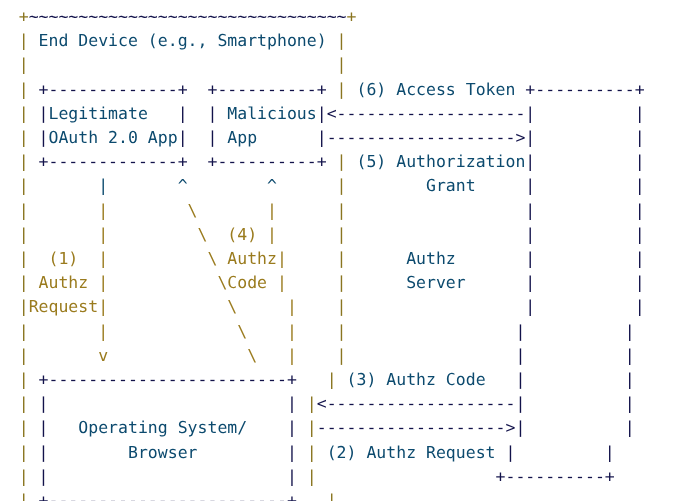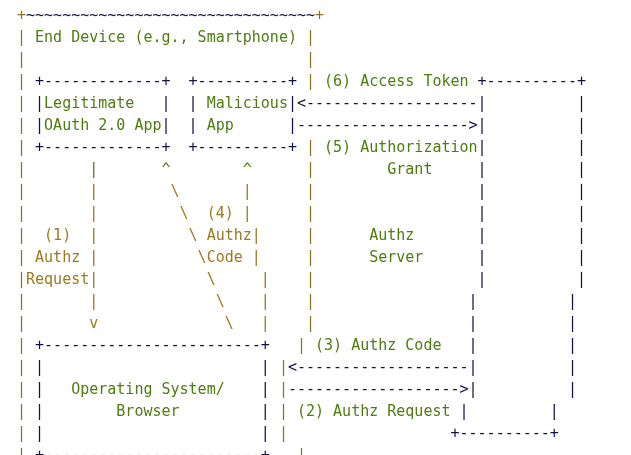--- a/index.html
+++ b/index.html
@@ -26,19 +26,19 @@
     color: #1a1a3a;
     -webkit-font-smoothing: none;
   }
   #ascii-diagram .row {
     height: 22px;
     white-space: pre;
     display: block;
   }
   .c-olive  { color: #8a7520; }
   .c-navy   { color: #12124a; }
-  .c-text   { color: #4d7c0f; }
+  .c-text   { color: #0c4a6e; }
   .c-amber  { color: #9a7b1e; }
 </style>
 </head>
 <body>
 
 <div id="ascii-diagram"><span class="row"><span class="c-olive">+</span><span class="c-navy">~~~~~~~~~~~~~~~~~~~~~~~~~~~~~~~~</span><span class="c-olive">+</span></span><span class="row"><span class="c-olive">|</span><span class="c-text"> End Device (e.g., Smartphone) </span><span class="c-olive">|</span></span><span class="row"><span class="c-olive">|</span><span class="c-text">                               </span><span class="c-olive">|</span></span><span class="row"><span class="c-olive">|</span><span class="c-navy"> +-------------+  +----------+ </span><span class="c-olive">|</span><span class="c-text"> (6) Access Token </span><span class="c-navy">+----------+</span></span><span class="row"><span class="c-olive">|</span><span class="c-navy"> |</span><span class="c-text">Legitimate   </span><span class="c-navy">|  |</span><span class="c-text"> Malicious</span><span class="c-navy">|</span><span class="c-navy">&lt;-------------------</span><span class="c-navy">|</span><span class="c-text">          </span><span class="c-navy">|</span></span><span class="row"><span class="c-olive">|</span><span class="c-navy"> |</span><span class="c-text">OAuth 2.0 App</span><span class="c-navy">|  |</span><span class="c-text"> App      </span><span class="c-navy">|</span><span class="c-navy">-------------------&gt;</span><span class="c-navy">|</span><span class="c-text">          </span><span class="c-navy">|</span></span><span class="row"><span class="c-olive">|</span><span class="c-navy"> +-------------+  +----------+ </span><span class="c-olive">|</span><span class="c-text"> (5) Authorization</span><span class="c-navy">|</span><span class="c-text">          </span><span class="c-navy">|</span></span><span class="row"><span class="c-olive">|</span><span class="c-text">       |       ^        ^    </span><span class="c-olive">  |</span><span class="c-text">        Grant     </span><span class="c-navy">|</span><span class="c-text">          </span><span class="c-navy">|</span></span><span class="row"><span class="c-olive">|</span><span class="c-amber">       |        \       |    </span><span class="c-olive">  |</span><span class="c-text">                  </span><span class="c-navy">|</span><span class="c-text">          </span><span class="c-navy">|</span></span><span class="row"><span class="c-olive">|</span><span class="c-amber">       |         \  (4) |    </span><span class="c-olive">  |</span><span class="c-text">                  </span><span class="c-navy">|</span><span class="c-text">          </span><span class="c-navy">|</span></span><span class="row"><span class="c-olive">|</span><span class="c-amber">  (1)  |          \ Authz|    </span><span class="c-olive"> |</span><span class="c-text">      Authz       </span><span class="c-navy">|</span><span class="c-text">          </span><span class="c-navy">|</span></span><span class="row"><span class="c-olive">|</span><span class="c-amber"> Authz |           \Code |    </span><span class="c-olive"> |</span><span class="c-text">      Server      </span><span class="c-navy">|</span><span class="c-text">          </span><span class="c-navy">|</span></span><span class="row"><span class="c-olive">|</span><span class="c-amber">Request|            \     |    </span><span class="c-olive">|</span><span class="c-text">                  </span><span class="c-navy">|</span><span class="c-text">          </span><span class="c-navy">|</span></span><span class="row"><span class="c-olive">|</span><span class="c-amber">       |             \    |    </span><span class="c-olive">|</span><span class="c-text">                 </span><span class="c-navy">|</span><span class="c-text">          </span><span class="c-navy">|</span></span><span class="row"><span class="c-olive">|</span><span class="c-amber">       v              \   |    </span><span class="c-olive">|</span><span class="c-text">                 </span><span class="c-navy">|</span><span class="c-text">          </span><span class="c-navy">|</span></span><span class="row"><span class="c-olive">|</span><span class="c-navy"> +------------------------+ </span><span class="c-olive">  |</span><span class="c-text"> (3) Authz Code   </span><span class="c-navy">|</span><span class="c-text">          </span><span class="c-navy">|</span></span><span class="row"><span class="c-olive">|</span><span class="c-navy"> |</span><span class="c-text">                        </span><span class="c-navy">|</span><span class="c-text"> </span><span class="c-olive">|</span><span class="c-navy">&lt;-------------------</span><span class="c-navy">|</span><span class="c-text">          </span><span class="c-navy">|</span></span><span class="row"><span class="c-olive">|</span><span class="c-navy"> |</span><span class="c-text">   Operating System/    </span><span class="c-navy">|</span><span class="c-text"> </span><span class="c-olive">|</span><span class="c-navy">-------------------&gt;</span><span class="c-navy">|</span><span class="c-text">          </span><span class="c-navy">|</span></span><span class="row"><span class="c-olive">|</span><span class="c-navy"> |</span><span class="c-text">        Browser         </span><span class="c-navy">|</span><span class="c-text"> </span><span class="c-olive">|</span><span class="c-text"> (2) Authz Request </span><span class="c-navy">|</span><span class="c-text">         </span><span class="c-navy">|</span></span><span class="row"><span class="c-olive">|</span><span class="c-navy"> |</span><span class="c-text">                        </span><span class="c-navy">|</span><span class="c-text"> </span><span class="c-olive">|</span><span class="c-text">                  </span><span class="c-navy">+----------+</span></span><span class="row"><span class="c-olive">|</span><span class="c-navy"> +------------------------+ </span><span class="c-olive">  |</span></span></div>
 
 </body></html>

